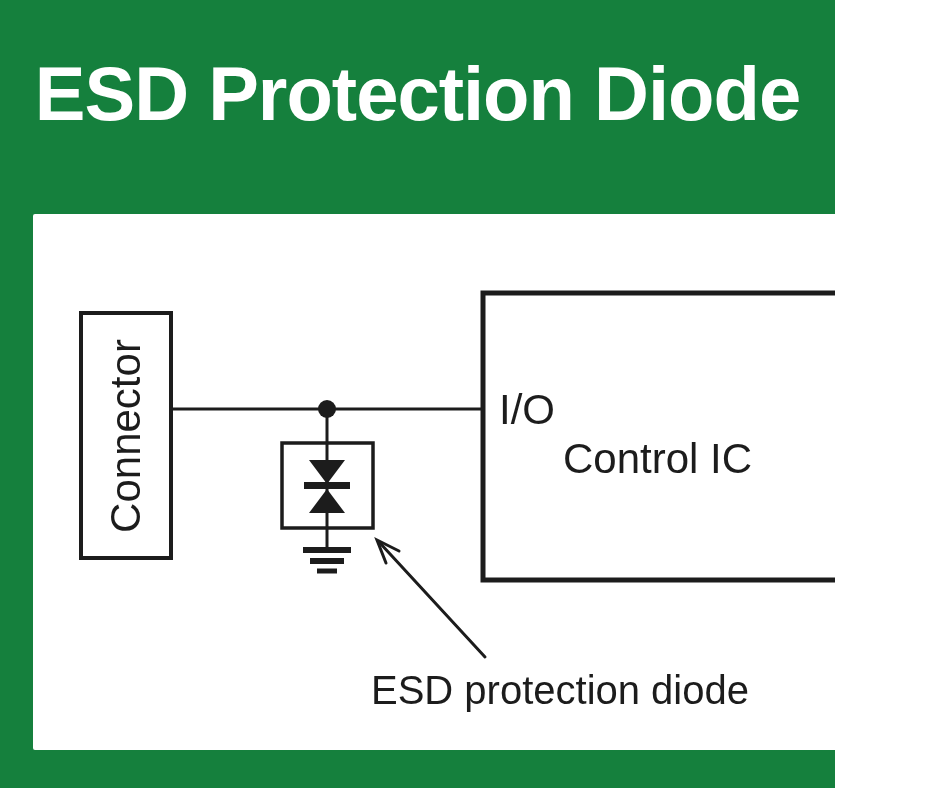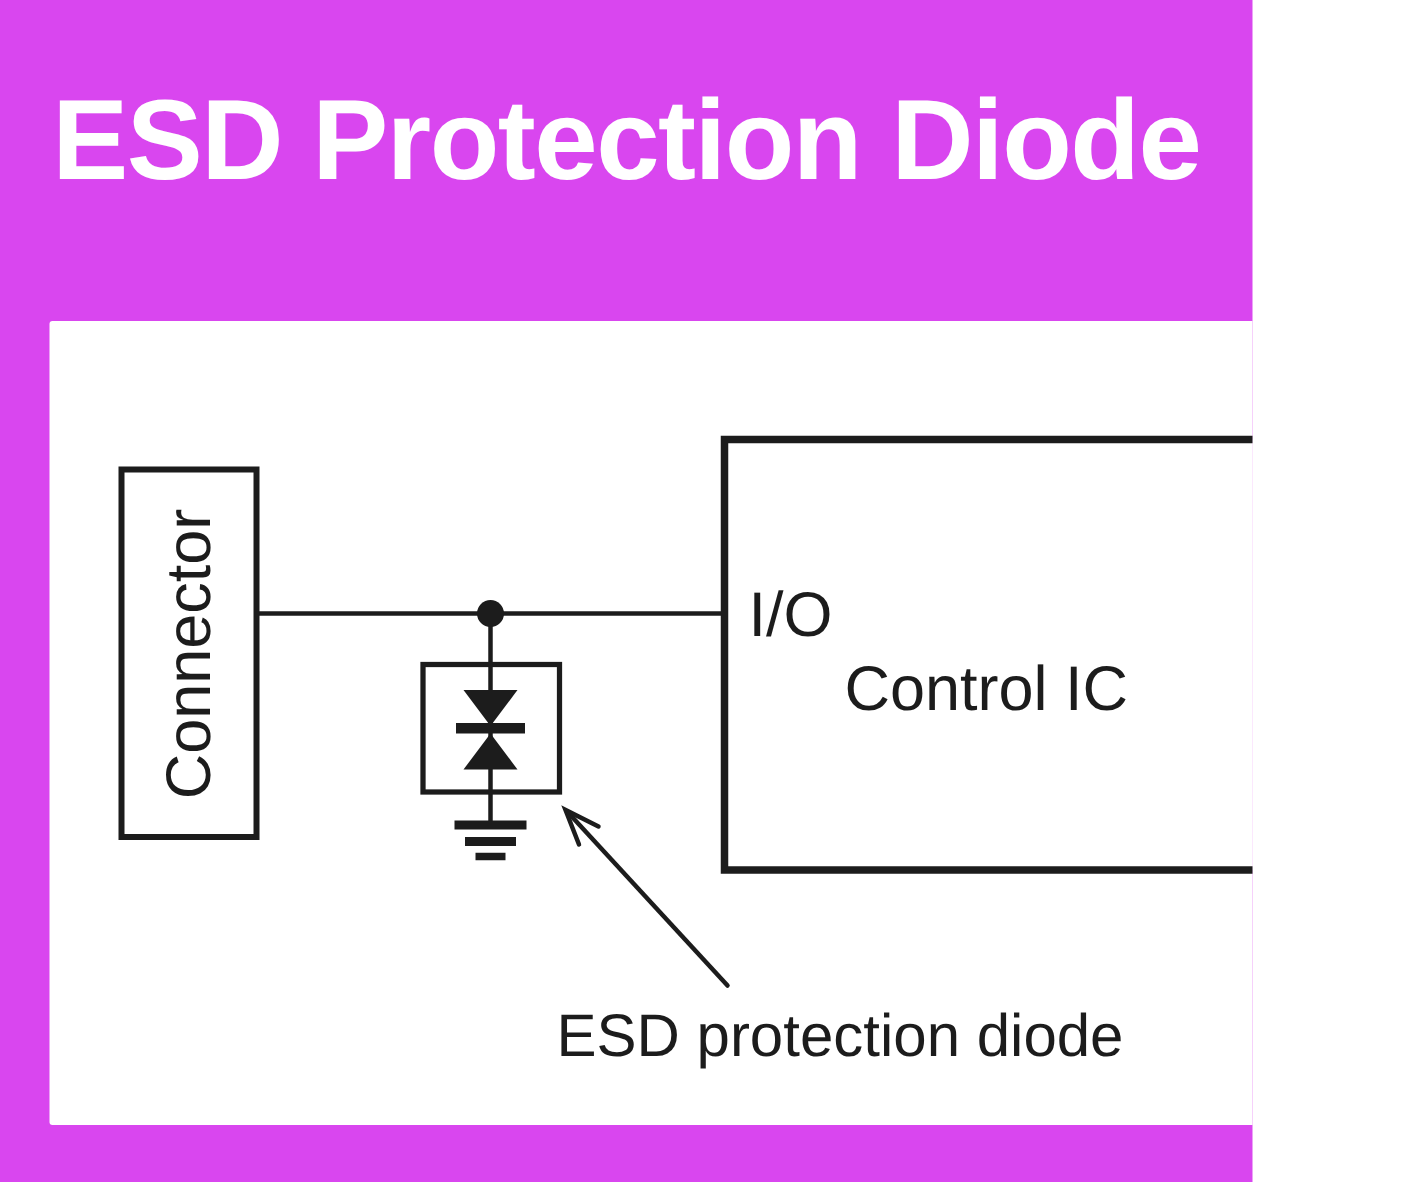--- a/index.html
+++ b/index.html
@@ -2,21 +2,21 @@
 <html><head>
 <meta charset="utf-8">
 <style>
   html, body { margin: 0; padding: 0; }
   body { font-family: "Liberation Sans", sans-serif; }
 
   .stage {
     position: relative;
     width: 835px;
     height: 788px;
-    background: #d946ef;
+    background: #15803d;
     overflow: hidden;
   }
 
   .title {
     position: absolute;
     top: 56px;
     left: 0;
     width: 100%;
     margin: 0;
     text-align: center;

